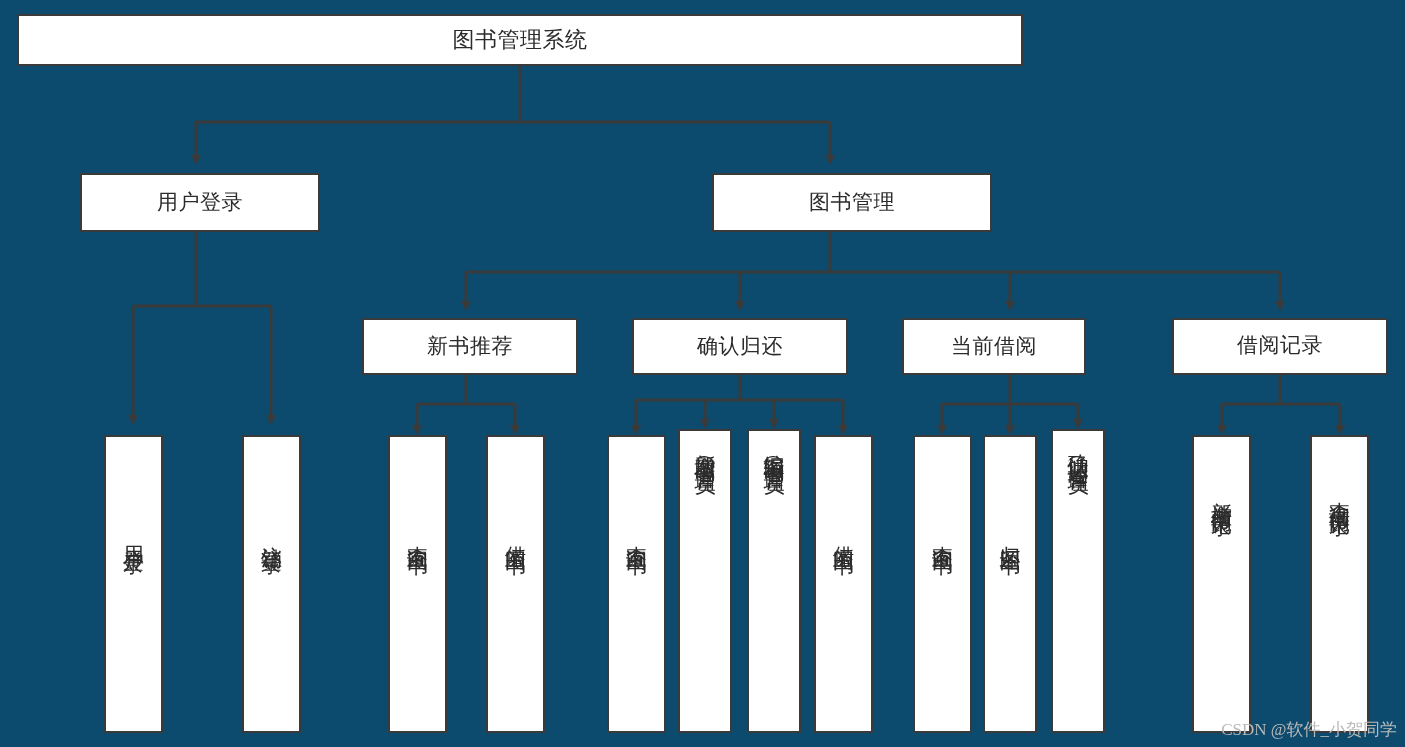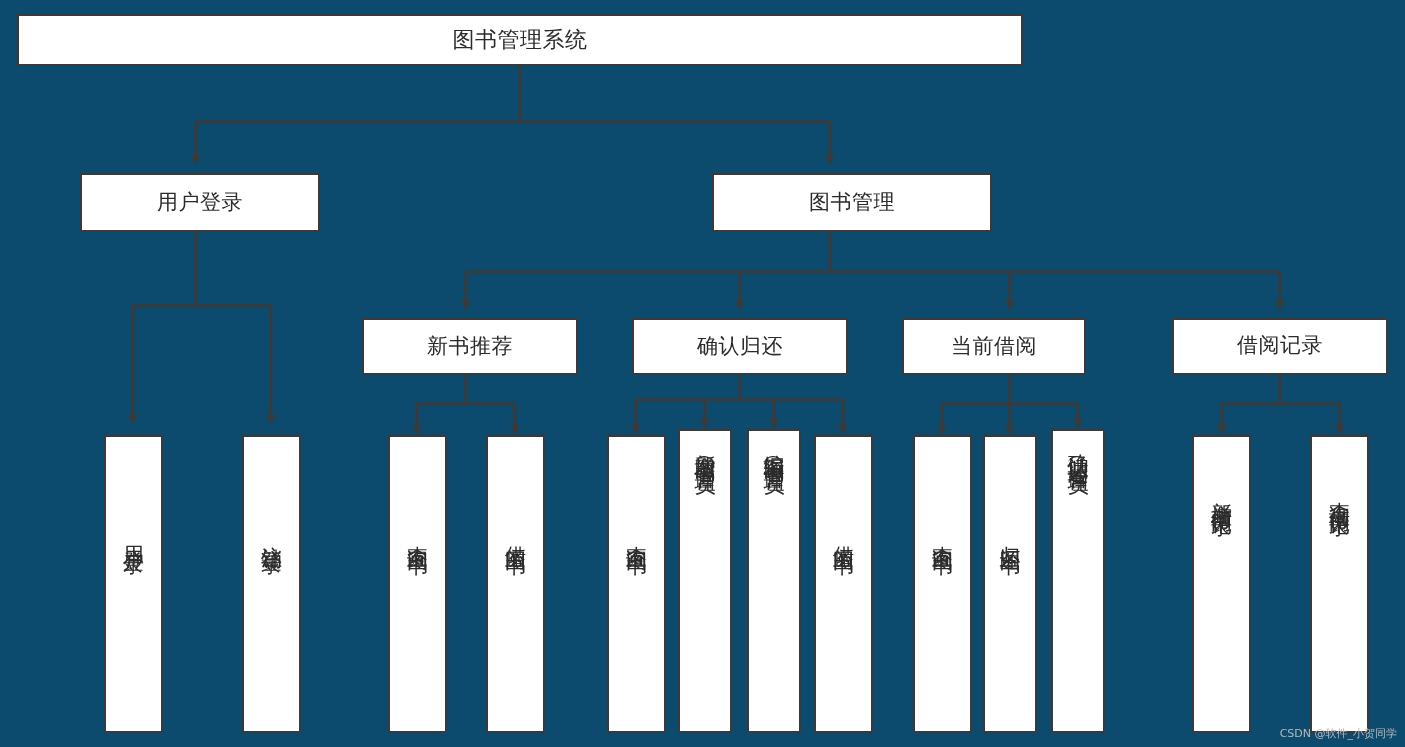--- a/index.html
+++ b/index.html
@@ -57,24 +57,25 @@
     white-space: nowrap;
   }
   .node-v.pad-mid { padding-top: 48px; }
   .node-v.pad-low { padding-top: 92px; }
 
   
   #watermark {
     position: absolute;
     right: 8px;
     bottom: 6px;
-    font-size: 11px;
+    font-size: 17px;
     color: #b9b9b9;
     white-space: nowrap;
     pointer-events: none;
+    font-family: Liberation Serif, serif;
   }
 </style>
 </head>
 <body>
 
 <div id="canvas">
 
   <svg id="diagram-svg" viewBox="0 0 1405 747">
     <defs>
       <marker id="arrow" markerWidth="12" markerHeight="12" refX="1" refY="5" orient="auto" markerUnits="userSpaceOnUse">

